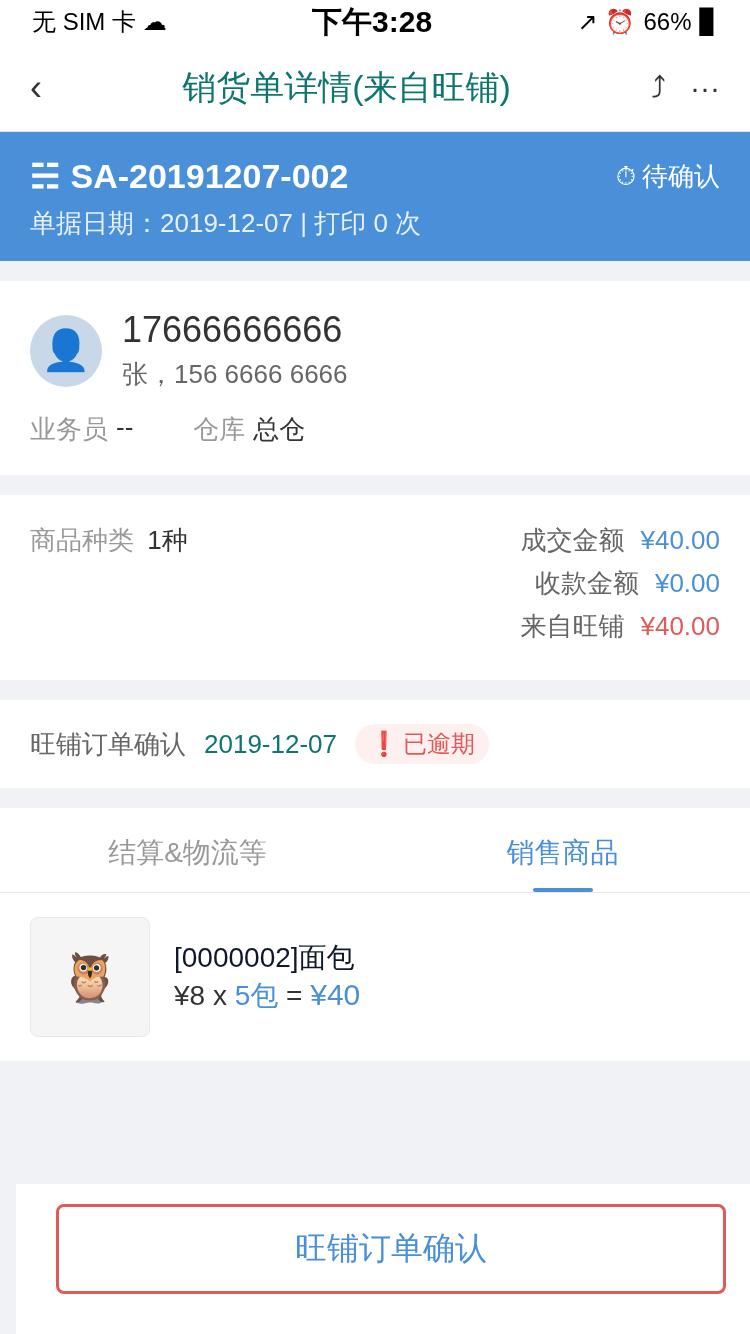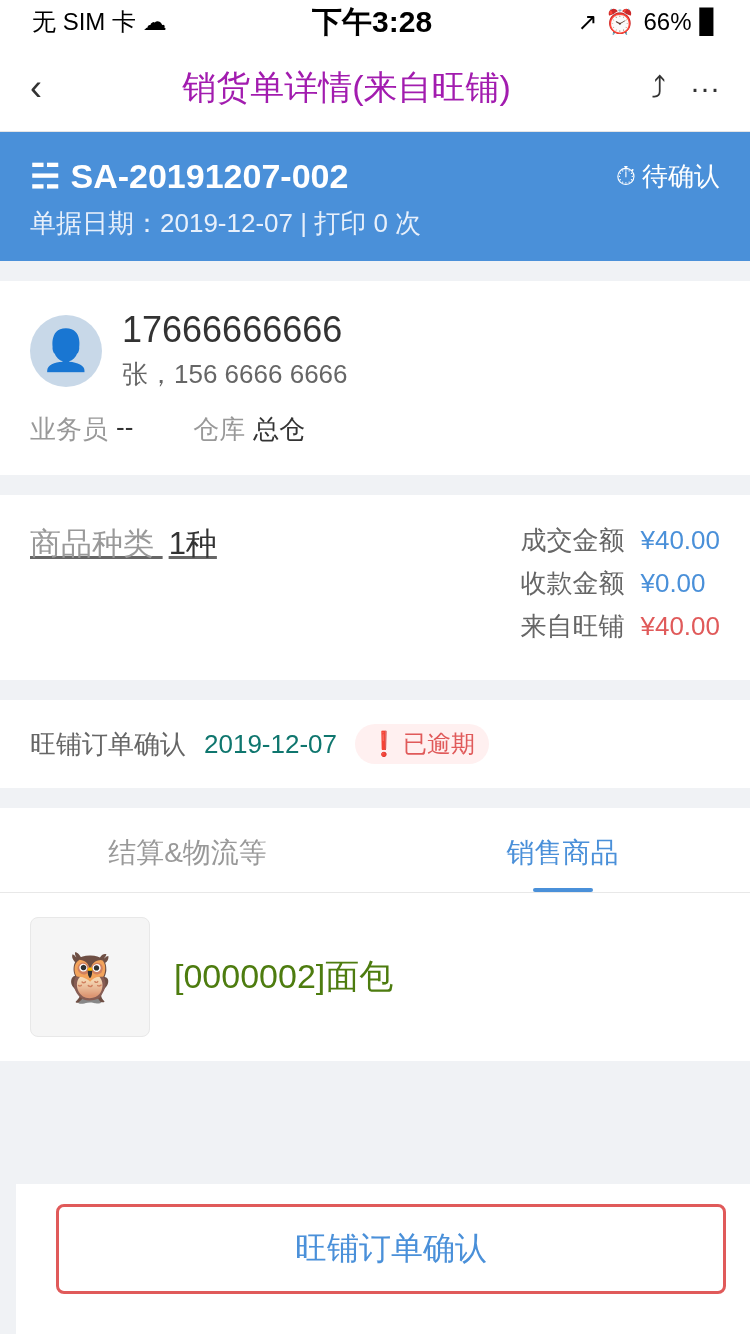--- a/index.html
+++ b/index.html
@@ -34,21 +34,21 @@
       width: 750px;
       height: 88px;
       background: #fff;
       display: flex;
       align-items: center;
       justify-content: space-between;
       padding: 0 30px;
       border-bottom: 1px solid #e5e5e5;
     }
     .nav-back { font-size: 36px; color: #333; cursor: pointer; }
-    .nav-title { font-size: 34px; font-weight: 500; color: #a21caf; }
+    .nav-title { font-size: 34px; font-weight: 500; color: #0f766e; }
     .nav-actions { display: flex; align-items: center; gap: 24px; }
     .nav-icon { font-size: 30px; color: #333; }
 
     
     .order-header {
       background: #4a90d9;
       padding: 24px 30px 20px;
     }
     .order-header-top {
       display: flex;
@@ -116,27 +116,27 @@
     .summary-section {
       background: #fff;
       margin-top: 20px;
       padding: 28px 30px;
     }
     .summary-row {
       display: flex;
       justify-content: space-between;
       align-items: flex-start;
     }
-    .summary-left { font-size: 31px; color: #666; text-decoration: underline; }
+    .summary-left { font-size: 26px; color: #666; }
     .summary-left-label { color: #999; }
     .summary-left-value { color: #333; margin-left: 6px; }
     .summary-right { text-align: right; }
     .summary-amount-row {
       display: flex;
-      justify-content: flex-start;
+      justify-content: flex-end;
       align-items: center;
       gap: 16px;
       font-size: 26px;
       color: #666;
       margin-bottom: 8px;
     }
     .amount-blue { color: #4a90d9; font-weight: 500; }
     .amount-red { color: #e05a5a; font-weight: 500; }
 
     
@@ -209,21 +209,21 @@
       background: #f5f5f5;
       border-radius: 8px;
       display: flex;
       align-items: center;
       justify-content: center;
       flex-shrink: 0;
       border: 1px solid #e8e8e8;
     }
     .product-img-icon { font-size: 48px; color: #bbb; }
     .product-details { flex: 1; }
-    .product-name { font-size: 34px; color: #4d7c0f; }
+    .product-name { font-size: 28px; color: #0f172a; }
     .product-price-row { font-size: 28px; color: #333; }
     .price-highlight { color: #4a90d9; }
     .price-total { color: #4a90d9; font-weight: 500; font-size: 30px; }
 
     
     .spacer-area {
       background: #f0f2f5;
       height: 200px;
     }
 
@@ -353,20 +353,21 @@
   </div>
 </div>
 
 <div class="product-section">
   <div class="product-item">
     <div class="product-img">
       <span class="product-img-icon">🦉</span>
     </div>
     <div class="product-details">
       <div class="product-name">[0000002]面包</div>
+      <div class="product-price-row"><span>¥8</span> <span>x</span> <span class="price-highlight">5包</span> <span>=</span> <span class="price-total">¥40</span></div>
     </div>
   </div>
 </div>
 
 <div class="spacer-area"></div>
 
 <div class="bottom-bar">
   <button class="confirm-btn">旺铺订单确认</button>
 </div>
 

